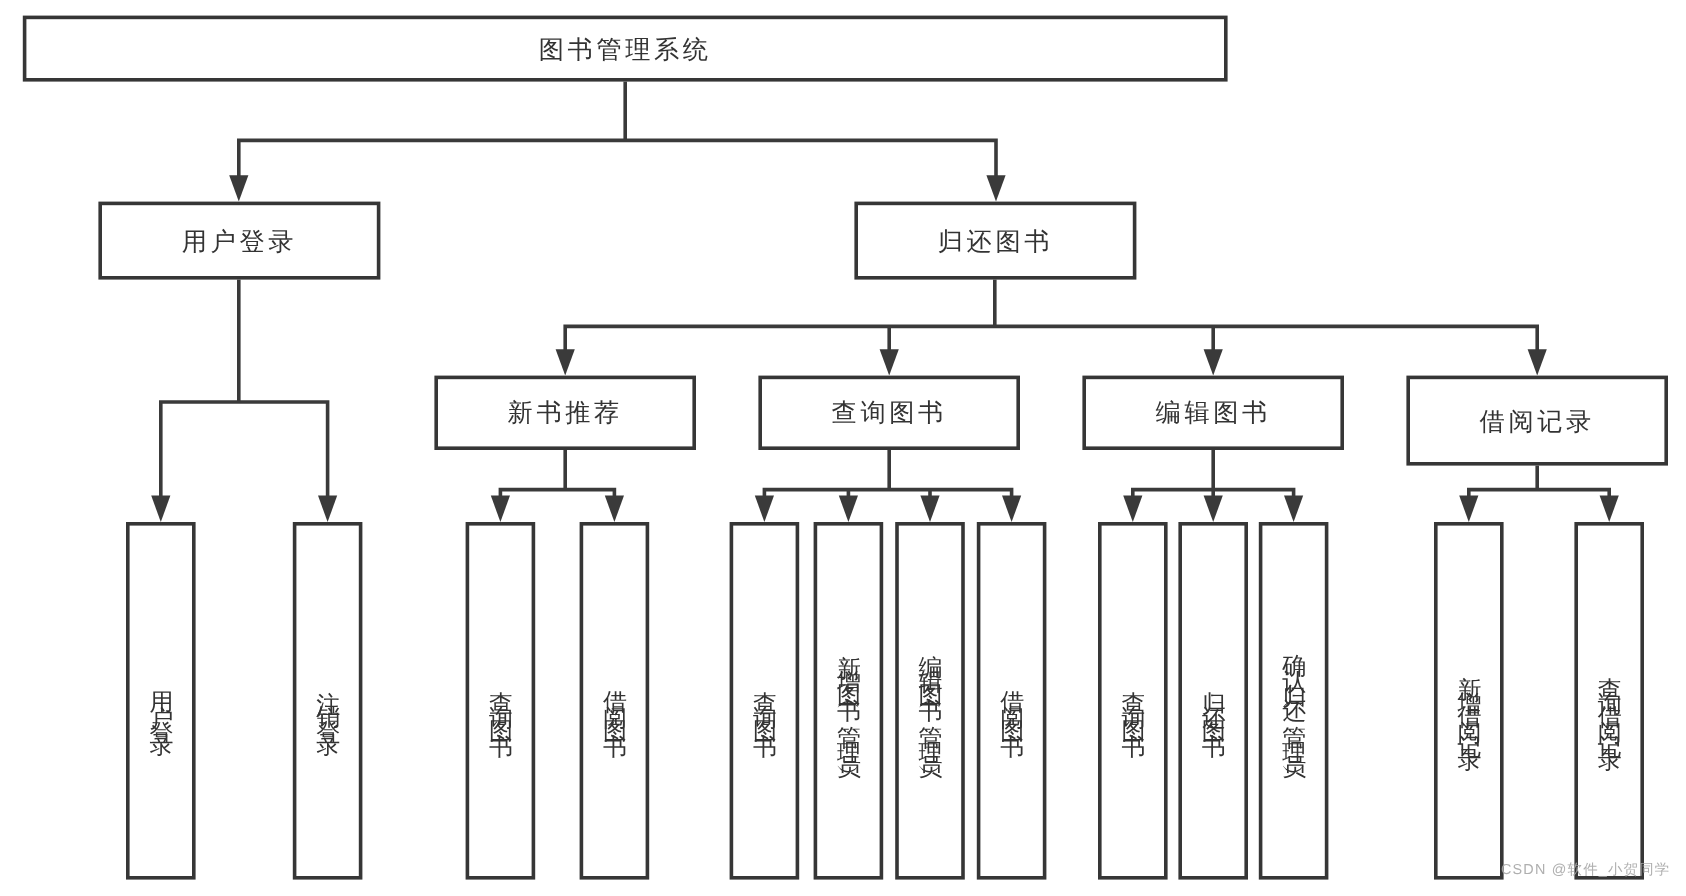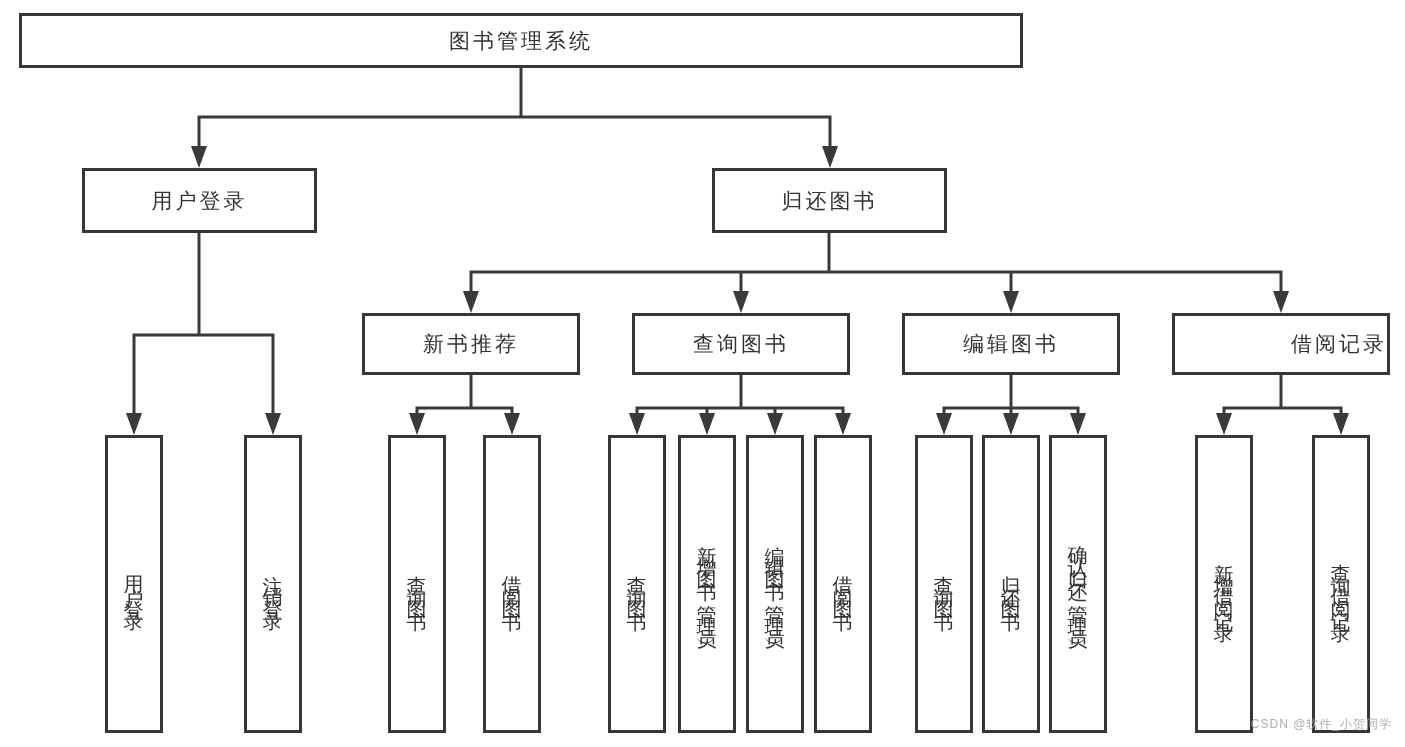--- a/index.html
+++ b/index.html
@@ -123,21 +123,21 @@
 
   <div class="node h" style="left:362px; top:313px; width:218px; height:62px;">
     <span>新书推荐</span>
   </div>
   <div class="node h" style="left:632px; top:313px; width:218px; height:62px;">
     <span>查询图书</span>
   </div>
   <div class="node h" style="left:902px; top:313px; width:218px; height:62px;">
     <span>编辑图书</span>
   </div>
-  <div class="node h" style="left:1172px; top:313px; width:218px; height:62px;justify-content:flex-end;">
+  <div class="node h" style="left:1172px; top:313px; width:218px; height:75px;">
     <span>借阅记录</span>
   </div>
 
   <div class="node v" style="left:105px; top:435px; width:58px; height:298px;">
     <span>用户登录</span>
   </div>
   <div class="node v" style="left:244px; top:435px; width:58px; height:298px;">
     <span>注销登录</span>
   </div>
 

